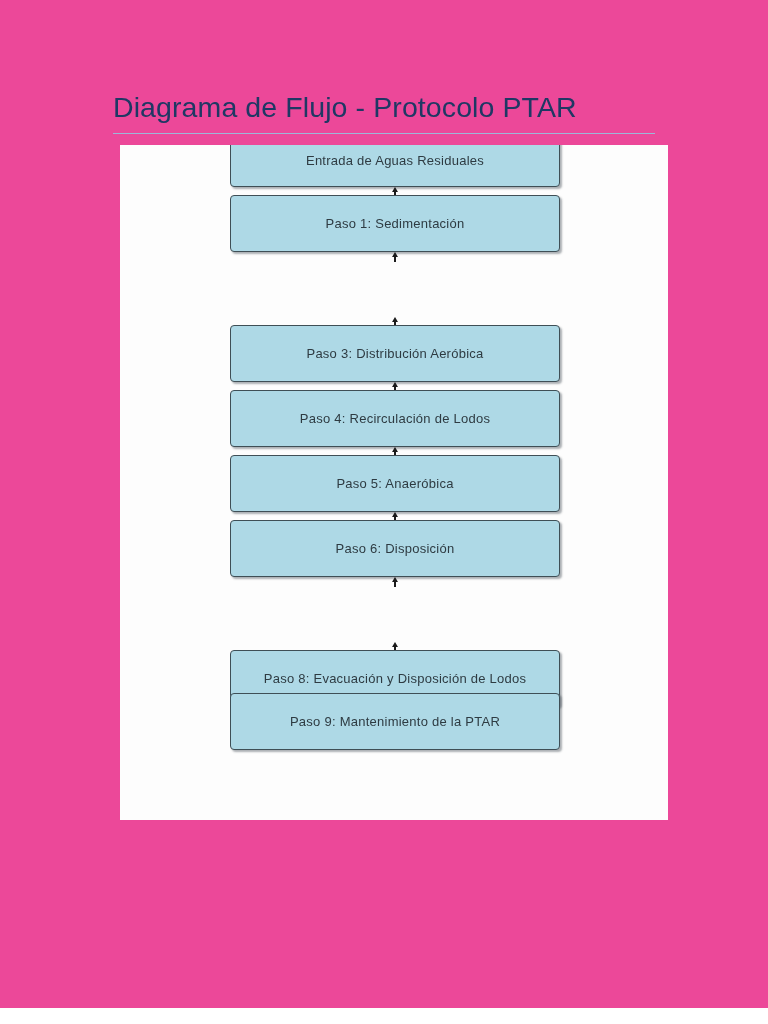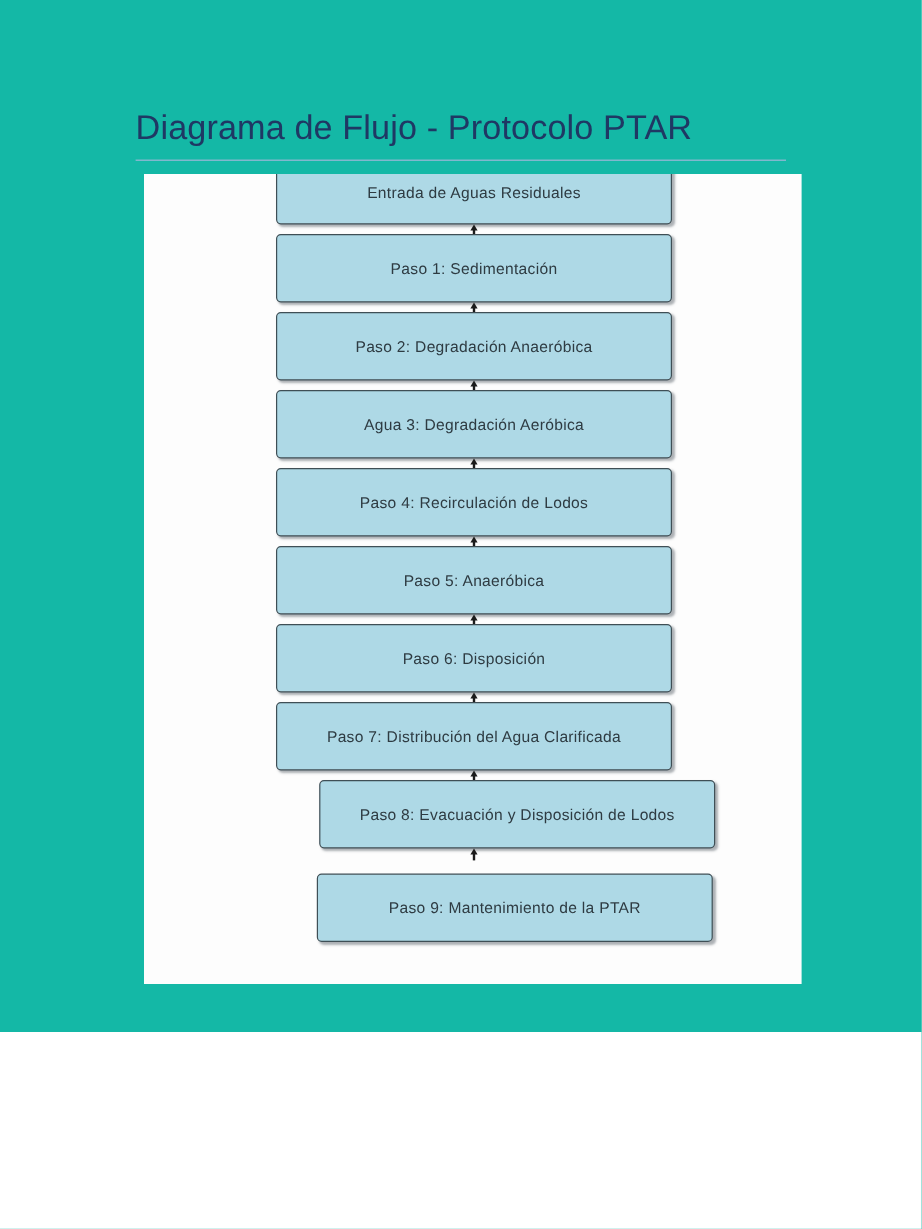--- a/index.html
+++ b/index.html
@@ -13,22 +13,22 @@
     background: #ffffff;
     font-family: "Liberation Sans", sans-serif;
     overflow: hidden;
     position: relative;
   }
 
   .page {
     position: absolute;
     left: 0; top: 0;
     width: 768px;
-    height: 860px;
-    background: #14b8a6;
+    height: 1008px;
+    background: #ec4899;
   }
 
   
   .title-wrap {
     position: absolute;
     left: 113px;
     top: 88px;
     width: 542px;
   }
   .doc-title {
@@ -149,29 +149,26 @@
           <div class="shaft"></div>
           <div class="head"></div>
         </div>
         <div class="node normal" style="top: 50px; text-align: right;">
           <div class="node-label">Paso 1: Sedimentación</div>
         </div>
         <div class="arrow" style="top: 108px;">
           <div class="shaft"></div>
           <div class="head"></div>
         </div>
-        <div class="node normal" style="top: 115px;">
-          <div class="node-label">Paso 2: Degradación Anaeróbica</div>
-        </div>
         <div class="arrow" style="top: 173px;">
           <div class="shaft"></div>
           <div class="head"></div>
         </div>
         <div class="node normal" style="top: 180px;">
-          <div class="node-label">Agua 3: Degradación Aeróbica</div>
+          <div class="node-label">Paso 3: Distribución Aeróbica</div>
         </div>
         <div class="arrow" style="top: 238px;">
           <div class="shaft"></div>
           <div class="head"></div>
         </div>
         <div class="node normal" style="top: 245px;">
           <div class="node-label">Paso 4: Recirculación de Lodos</div>
         </div>
         <div class="arrow" style="top: 303px;">
           <div class="shaft"></div>
@@ -184,33 +181,30 @@
           <div class="shaft"></div>
           <div class="head"></div>
         </div>
         <div class="node normal" style="top: 375px;">
           <div class="node-label">Paso 6: Disposición</div>
         </div>
         <div class="arrow" style="top: 433px;">
           <div class="shaft"></div>
           <div class="head"></div>
         </div>
-        <div class="node normal" style="top: 440px;">
-          <div class="node-label">Paso 7: Distribución del Agua Clarificada</div>
-        </div>
         <div class="arrow" style="top: 498px;">
           <div class="shaft"></div>
           <div class="head"></div>
         </div>
-        <div class="node normal" style="top: 505px; margin-left: 36px;">
+        <div class="node normal" style="top: 505px;">
           <div class="node-label">Paso 8: Evacuación y Disposición de Lodos</div>
         </div>
         <div class="arrow" style="top: 563px;">
           <div class="shaft"></div>
           <div class="head"></div>
         </div>
-        <div class="node normal" style="top: 583px; margin-left: 34px;">
+        <div class="node normal" style="top: 548px;">
           <div class="node-label">Paso 9: Mantenimiento de la PTAR</div>
         </div>
       </div>
   </div>
 
 </div>
 
 </body></html>

